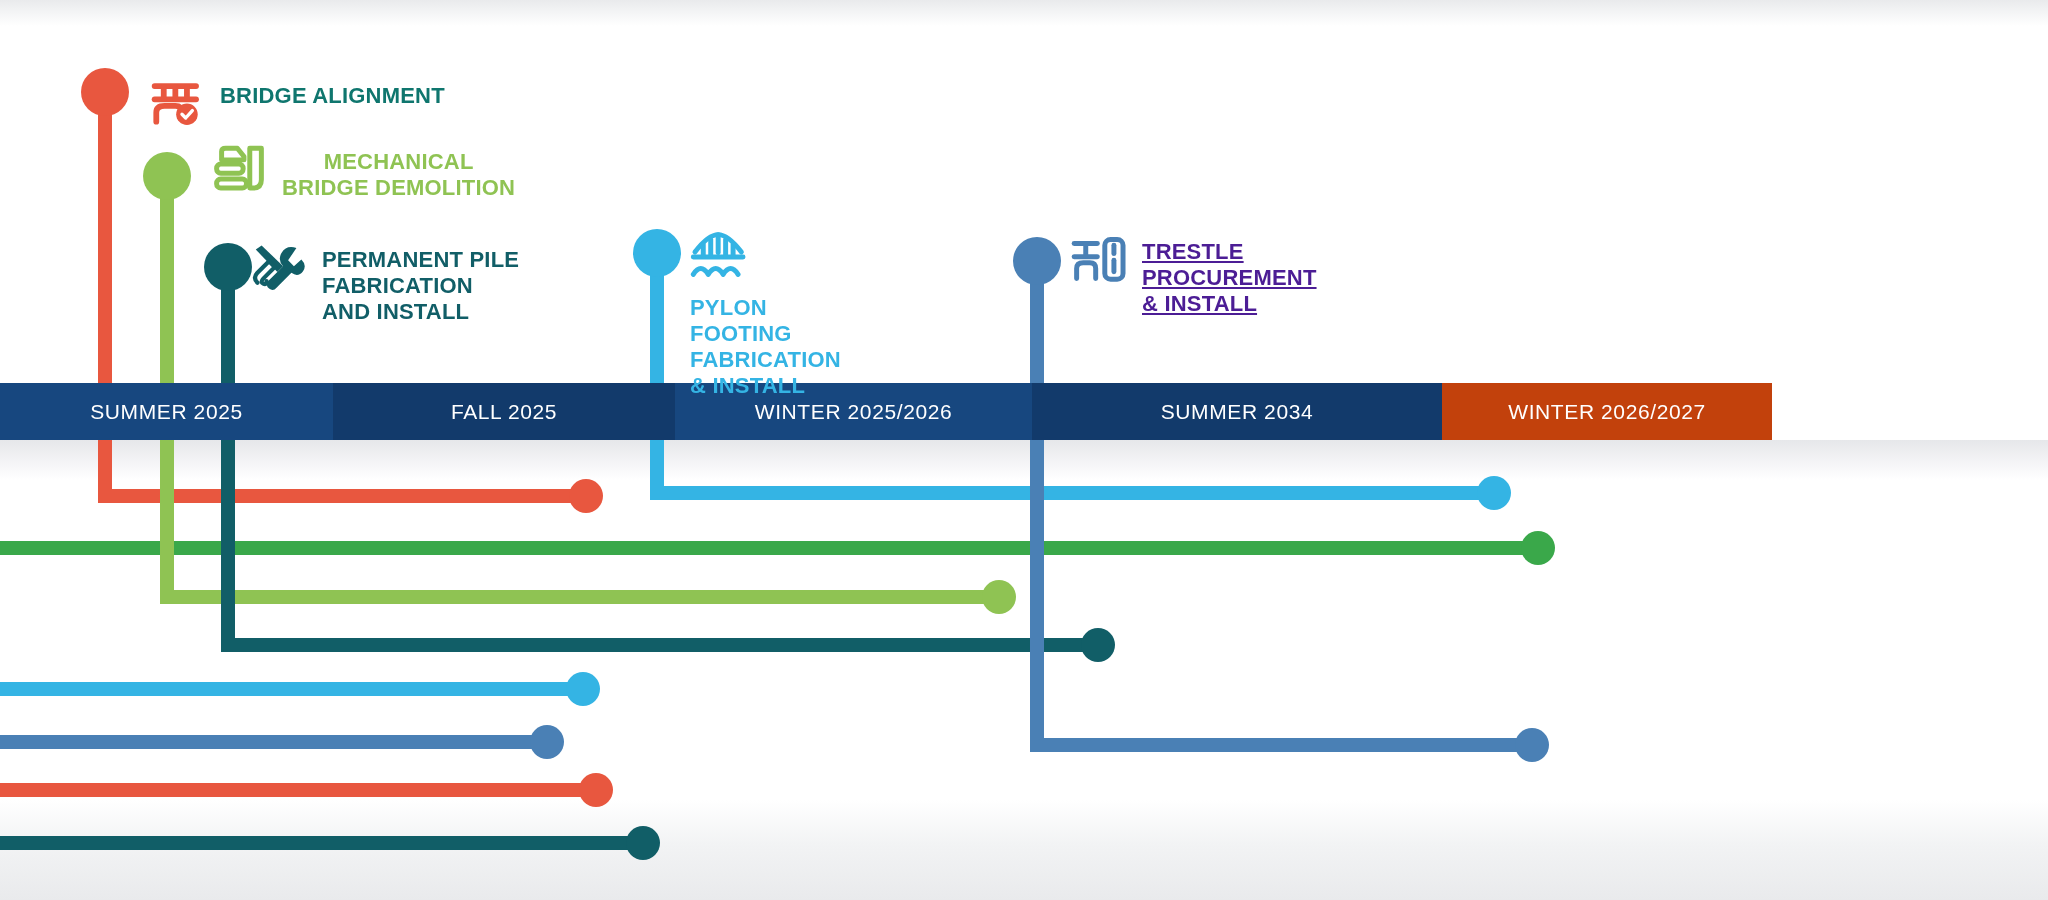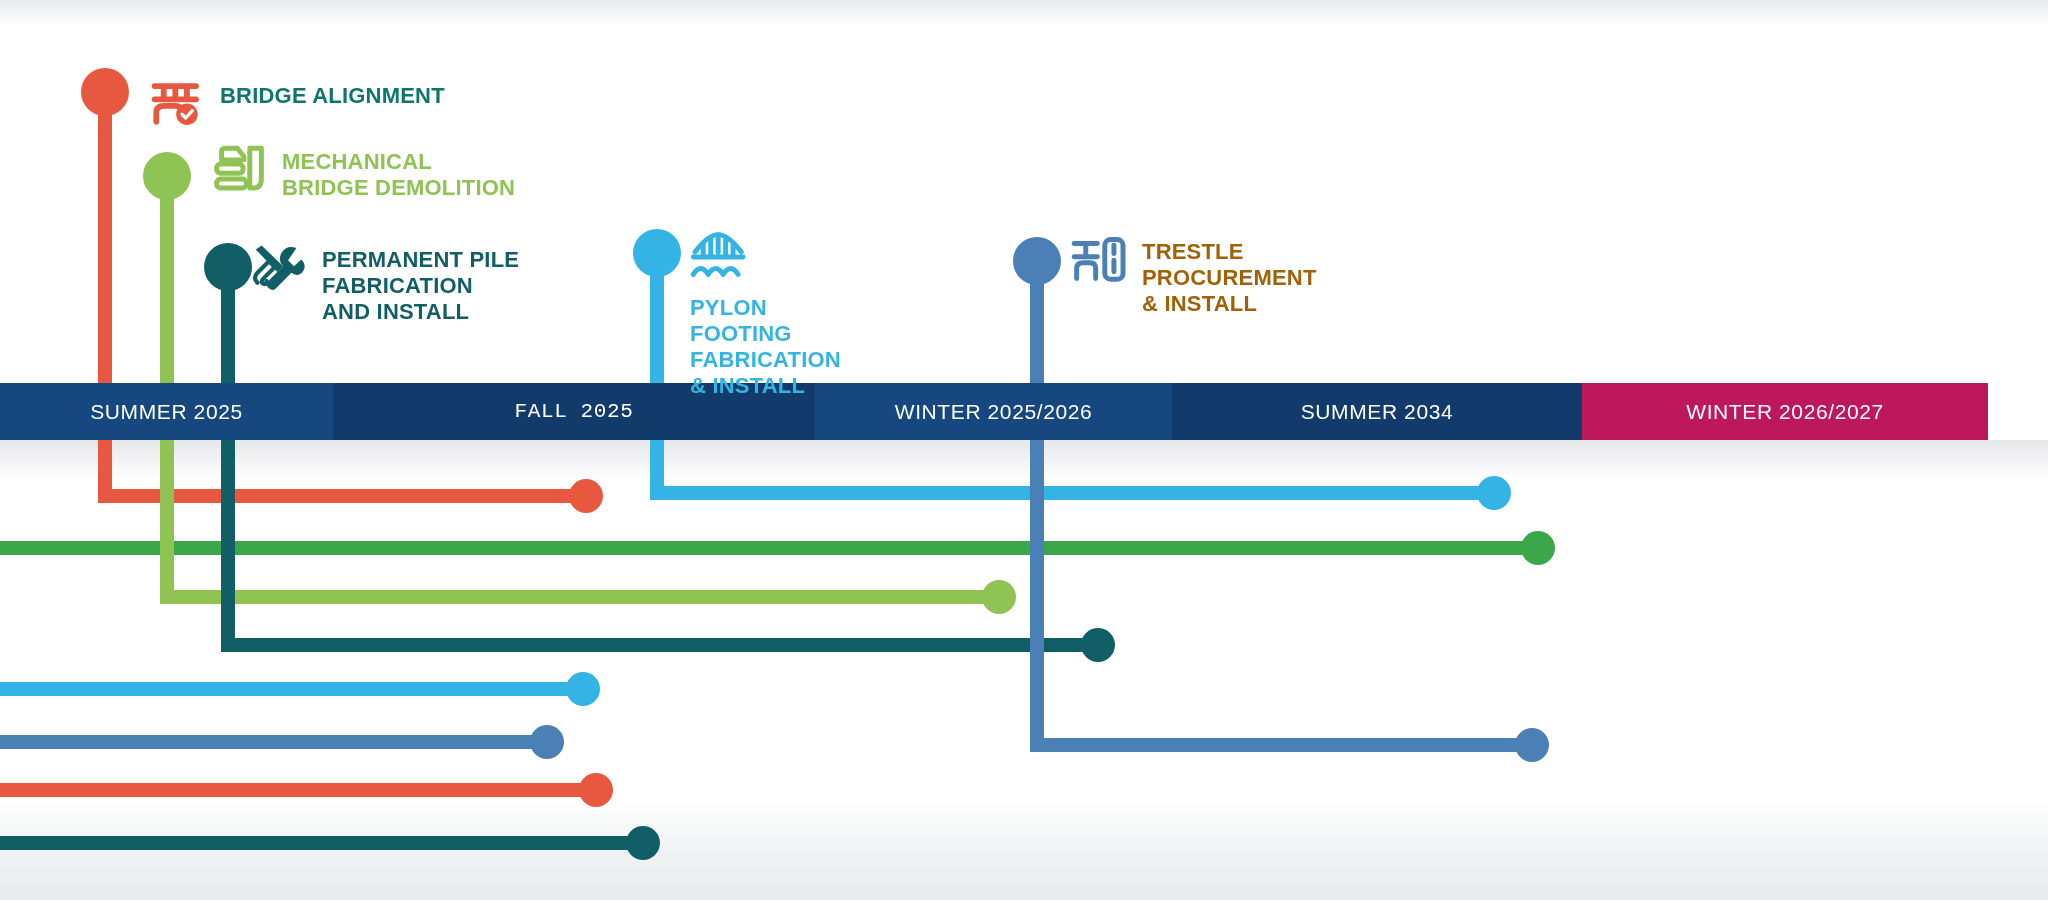--- a/index.html
+++ b/index.html
@@ -94,30 +94,30 @@
       <div class="marker-stem" style="left: 650px; top: 253px; width: 14px; height: 130px; background: rgb(52, 180, 228);"></div>
       <div class="marker-head" style="left: 633px; top: 229px; width: 48px; height: 48px; background: rgb(52, 180, 228);"></div>
       <div class="marker-stem" style="left: 1030px; top: 261px; width: 14px; height: 122px; background: rgb(74, 128, 181);"></div>
       <div class="marker-head" style="left: 1013px; top: 237px; width: 48px; height: 48px; background: rgb(74, 128, 181);"></div>
     </div>
 
   <div class="timeline" id="timeline">
       <div class="tl-seg" style="width: 333px; background: rgb(23, 71, 127);">
         <span>SUMMER 2025</span>
       </div>
-      <div class="tl-seg" style="width: 482px; background: rgb(18, 58, 107); font-family: Liberation Mono, monospace;">
+      <div class="tl-seg" style="width: 342px; background: rgb(18, 58, 107);">
         <span>FALL 2025</span>
       </div>
       <div class="tl-seg" style="width: 357px; background: rgb(23, 71, 127);">
         <span>WINTER 2025/2026</span>
       </div>
       <div class="tl-seg" style="width: 410px; background: rgb(18, 58, 107);">
         <span>SUMMER 2034</span>
       </div>
-      <div class="tl-seg" style="width: 406px; background: #be185d;">
+      <div class="tl-seg" style="width: 330px; background: #c2410c;">
         <span>WINTER 2026/2027</span>
       </div>
     </div>
 
   <div id="legend-layer">
       <div class="legend-item" style="left: 148px; top: 72px;">
         <span class="legend-icon"><svg xmlns="http://www.w3.org/2000/svg" width="58" height="58" viewBox="0 0 70 62">
       <g fill="none" stroke="#e8573f" stroke-width="7" stroke-linecap="round" stroke-linejoin="round">
         <line x1="8" y1="13" x2="58" y2="13"></line>
         <line x1="8" y1="29" x2="58" y2="29"></line>
@@ -133,21 +133,21 @@
       </div>
       <div class="legend-item" style="left: 210px; top: 140px;">
         <span class="legend-icon"><svg xmlns="http://www.w3.org/2000/svg" width="58" height="58" viewBox="0 0 70 62">
       <g fill="none" stroke="#8fc353" stroke-width="6" stroke-linejoin="round" stroke-linecap="round">
         <path d="M14 20 L14 10 Q14 6 19 6 L33 6 L41 16 L41 20 Z"></path>
         <rect x="8" y="25" width="32" height="11" rx="5"></rect>
         <rect x="8" y="43" width="36" height="11" rx="5"></rect>
         <path d="M48 6 L62 6 L62 44 Q62 54 52 54 L48 54 Z"></path>
       </g>
           </svg></span>
-        <span class="legend-label" style="color: rgb(143, 195, 83); margin-top: 8px;">MECHANICAL
+        <span class="legend-label" style="color: rgb(143, 195, 83); margin-top: 8px; text-align: center;">MECHANICAL
 BRIDGE DEMOLITION</span>
       </div>
       <div class="legend-item" style="left: 250px; top: 238px;">
         <span class="legend-icon"><svg xmlns="http://www.w3.org/2000/svg" width="58" height="58" viewBox="0 0 70 62">
       <g fill="#115e67">
         <path d="M7 10 L14 5 L40 30 L33 37 Z"></path>
         <path d="M9 50 Q3 44 9 38 L23 24 L30 31 L16 45 Q12 49 16 51 Q20 53 20 48" stroke="#115e67" stroke-width="5" fill="none" stroke-linecap="round"></path>
         <path d="M56 8 Q44 4 38 14 Q33 23 40 30 L22 48 Q18 53 23 57 Q28 61 32 56 L50 38
                  Q58 44 64 36 Q69 29 62 22 L53 30 L46 23 Z"></path>
       </g>
@@ -180,19 +180,19 @@
       <g fill="none" stroke="#4a80b5" stroke-width="6" stroke-linecap="round" stroke-linejoin="round">
         <line x1="5" y1="10" x2="33" y2="10"></line>
         <line x1="5" y1="26" x2="33" y2="26"></line>
         <line x1="19" y1="11" x2="19" y2="25"></line>
         <path d="M8 52 L8 40 Q8 33 16 33 L24 33 Q31 33 31 40 L31 52"></path>
         <rect x="42" y="5" width="22" height="48" rx="7"></rect>
         <line x1="53" y1="12" x2="53" y2="22"></line>
         <line x1="53" y1="30" x2="53" y2="44"></line>
       </g>
           </svg></span>
-        <span class="legend-label" style="color: #a16207; margin-top: 6px;">TRESTLE
+        <span class="legend-label" style="color: #4c1d95; margin-top: 6px; text-decoration: underline;">TRESTLE
 PROCUREMENT
 &amp; INSTALL</span>
       </div>
     </div>
 
 </div>
 
 </body></html>

